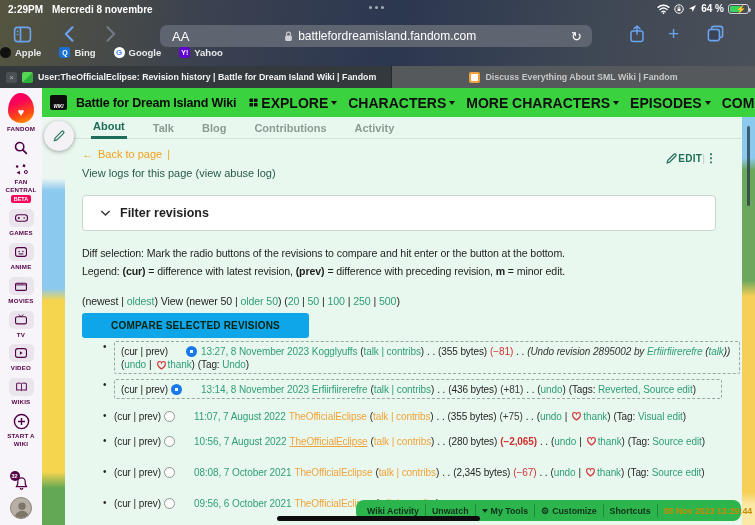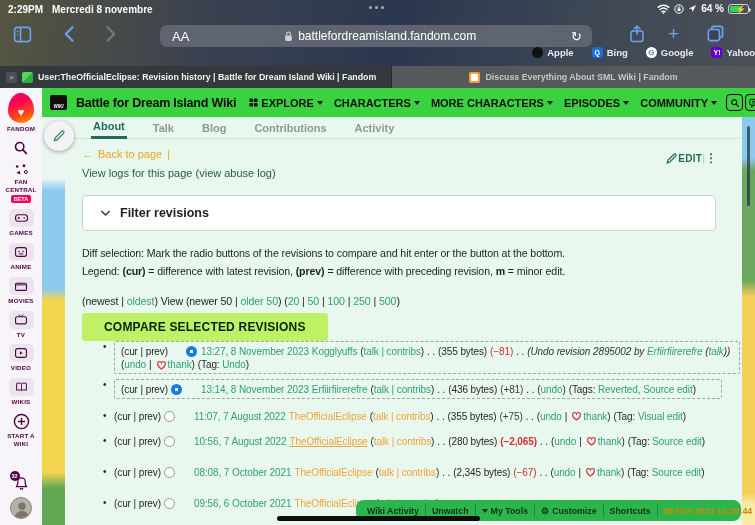--- a/index.html
+++ b/index.html
@@ -20,21 +20,21 @@
   .batt i { display:block; height:100%; width:64%; background:#3ad15c; border-radius:1px; }
   .bolt { position:absolute; left:7px; top:0; color:#fff; font-size:8px; line-height:10px; }
 
   .navrow { position:absolute; left:0; top:22px; width:755px; height:26px; }
   .chrome-btn { position:absolute; color:#6ba3f0; }
   .addr { position:absolute; left:160px; top:3px; width:432px; height:22px; background:#5f6570; border-radius:7px;
     display:flex; align-items:center; color:#fff; }
   .addr .reader { margin-left:12px; font-size:13px; letter-spacing:0; color:#fff; }
   .addr .urlwrap { flex:1; display:flex; align-items:center; justify-content:center; gap:5px; font-size:12px; }
   .addr .refresh { margin-right:10px; font-size:13px; }
-  .bookmarks { position:absolute; left:0; top:47px; width:755px; display:flex; justify-content:flex-end; gap:18px; }
+  .bookmarks { position:absolute; left:0; top:47px; width:755px; display:flex; justify-content:flex-start; gap:18px; }
   .bm { display:flex; align-items:center; gap:4px; color:#e9eaeb; font-size:9.5px; font-weight:bold; }
   .fav { width:11px; height:11px; border-radius:3px; display:flex; align-items:center; justify-content:center; font-size:7px; font-weight:bold; color:#fff; }
   .fav.apple { background:#111; border-radius:50%; }
   .fav.bing  { background:#1a6fd4; }
   .fav.google{ background:#fff; color:#4285f4; border-radius:50%; font-size:8px; }
   .fav.yahoo { background:#5f01d1; }
 
   
   .tabstrip { position:absolute; left:0; top:66px; width:755px; height:22px; display:flex; }
   .tab { display:flex; align-items:center; gap:5px; overflow:hidden; white-space:nowrap; }
@@ -62,21 +62,21 @@
     border-radius:50%; width:10px; height:10px; display:flex; align-items:center; justify-content:center; }
   .avatar { width:22px; height:22px; border-radius:50%; background:#b7b0a6; margin:6px 0 6px; overflow:hidden; border:1px solid #8d8678; }
 
   
   .wheader { position:absolute; left:42px; top:88px; width:713px; height:29px; background:#3bd23f;
     display:flex; align-items:center; padding:0 8px; gap:9px; z-index:3; }
   .wordmark { width:17px; height:15px; background:#0d0d0d; border-radius:2px; color:#fff; font-size:4.5px; font-weight:bold;
     font-style:italic; display:flex; align-items:flex-end; justify-content:center; padding-bottom:1px; flex:0 0 auto; }
   .wtitle { font-size:12.5px; font-weight:bold; color:#0a0a0a; white-space:nowrap; letter-spacing:-.2px; }
   .wnav { display:flex; gap:11px; align-items:center; margin-left:4px; }
-  .wnav .item { display:flex; align-items:center; gap:3px; font-size:11px; font-weight:bold; color:#101010; white-space:nowrap; }
+  .wnav .item { display:flex; align-items:center; gap:3px; font-size:14px; font-weight:bold; color:#101010; white-space:nowrap; }
   .caret { width:0; height:0; border-left:3px solid transparent; border-right:3px solid transparent; border-top:4px solid #101010; }
   .hicons { margin-left:auto; display:flex; gap:2px; }
   .hbox { width:17px; height:17px; border:1.6px solid #0c0c0c; border-radius:4px; display:flex; align-items:center; justify-content:center; color:#0c0c0c; }
 
   
   .bg-left { position:absolute; left:42px; top:117px; width:23px; height:408px;
     background:linear-gradient(#ecf6f1 0%, #ecf6f1 15%, #8cc9ef 18%, #8cc9ef 42%, #f6d54e 45%, #f6d54e 87%, #63a855 91%, #63a855 100%); }
   .bg-right { position:absolute; left:742px; top:117px; width:13px; height:408px;
     background:linear-gradient(#8cc9ef 0%, #8cc9ef 10%, #6ba85e 13%, #6ba85e 40%, #f6cf59 44%, #f6cf59 92%, #fbe9a6 95%, #fbe9a6 100%); }
   .vscroll { position:absolute; left:5px; top:9px; width:3px; height:80px; background:rgba(35,55,70,.75); border-radius:2px; }
@@ -102,22 +102,22 @@
   .filterbox { position:absolute; left:17px; top:78px; width:634px; height:36px; background:#fff;
     border:1px solid #c9d6cd; border-radius:4px; display:flex; align-items:center; gap:9px; padding-left:17px; color:#222; }
   .filterbox .ft { font-size:12.5px; font-weight:bold; }
 
   .para { position:absolute; left:17px; font-size:10.6px; color:#1f1f1f; letter-spacing:-.1px; }
   .lnk { text-decoration:none; }
   .lnk.g { color:#2f9e78; }
   .lnk.o { color:#f0a33a; }
   .b { font-weight:bold; }
 
-  .comparebtn { position:absolute; left:17px; top:196px; background:#bef264; border:none; border-radius:3px;
-    padding:7px 22px; font-family:inherit; font-size:12px; font-weight:bold; color:#08230f; letter-spacing:.2px; }
+  .comparebtn { position:absolute; left:17px; top:196px; background:#0ea5e9; border:none; border-radius:3px;
+    padding:7px 29px; font-family:inherit; font-size:10px; font-weight:bold; color:#08230f; letter-spacing:.2px; }
 
   
   .rev { position:absolute; left:38px; right:20px; display:flex; align-items:flex-start; font-size:10px; color:#262626; letter-spacing:-.1px; }
   .rev .blt { width:11px; flex:0 0 auto; color:#262626; }
   .line { display:flex; align-items:center; white-space:nowrap; }
   .line > * { margin-right:3px; }
   .line > .mr0 { margin-right:0; }
   .boxed { flex:1; border:1px dashed #9aa79e; border-radius:2px; padding:3px 6px; }
   .rslot { width:12px; height:12px; flex:0 0 auto; display:flex; align-items:center; justify-content:center; }
   .radio { width:11px; height:11px; border-radius:50%; }

